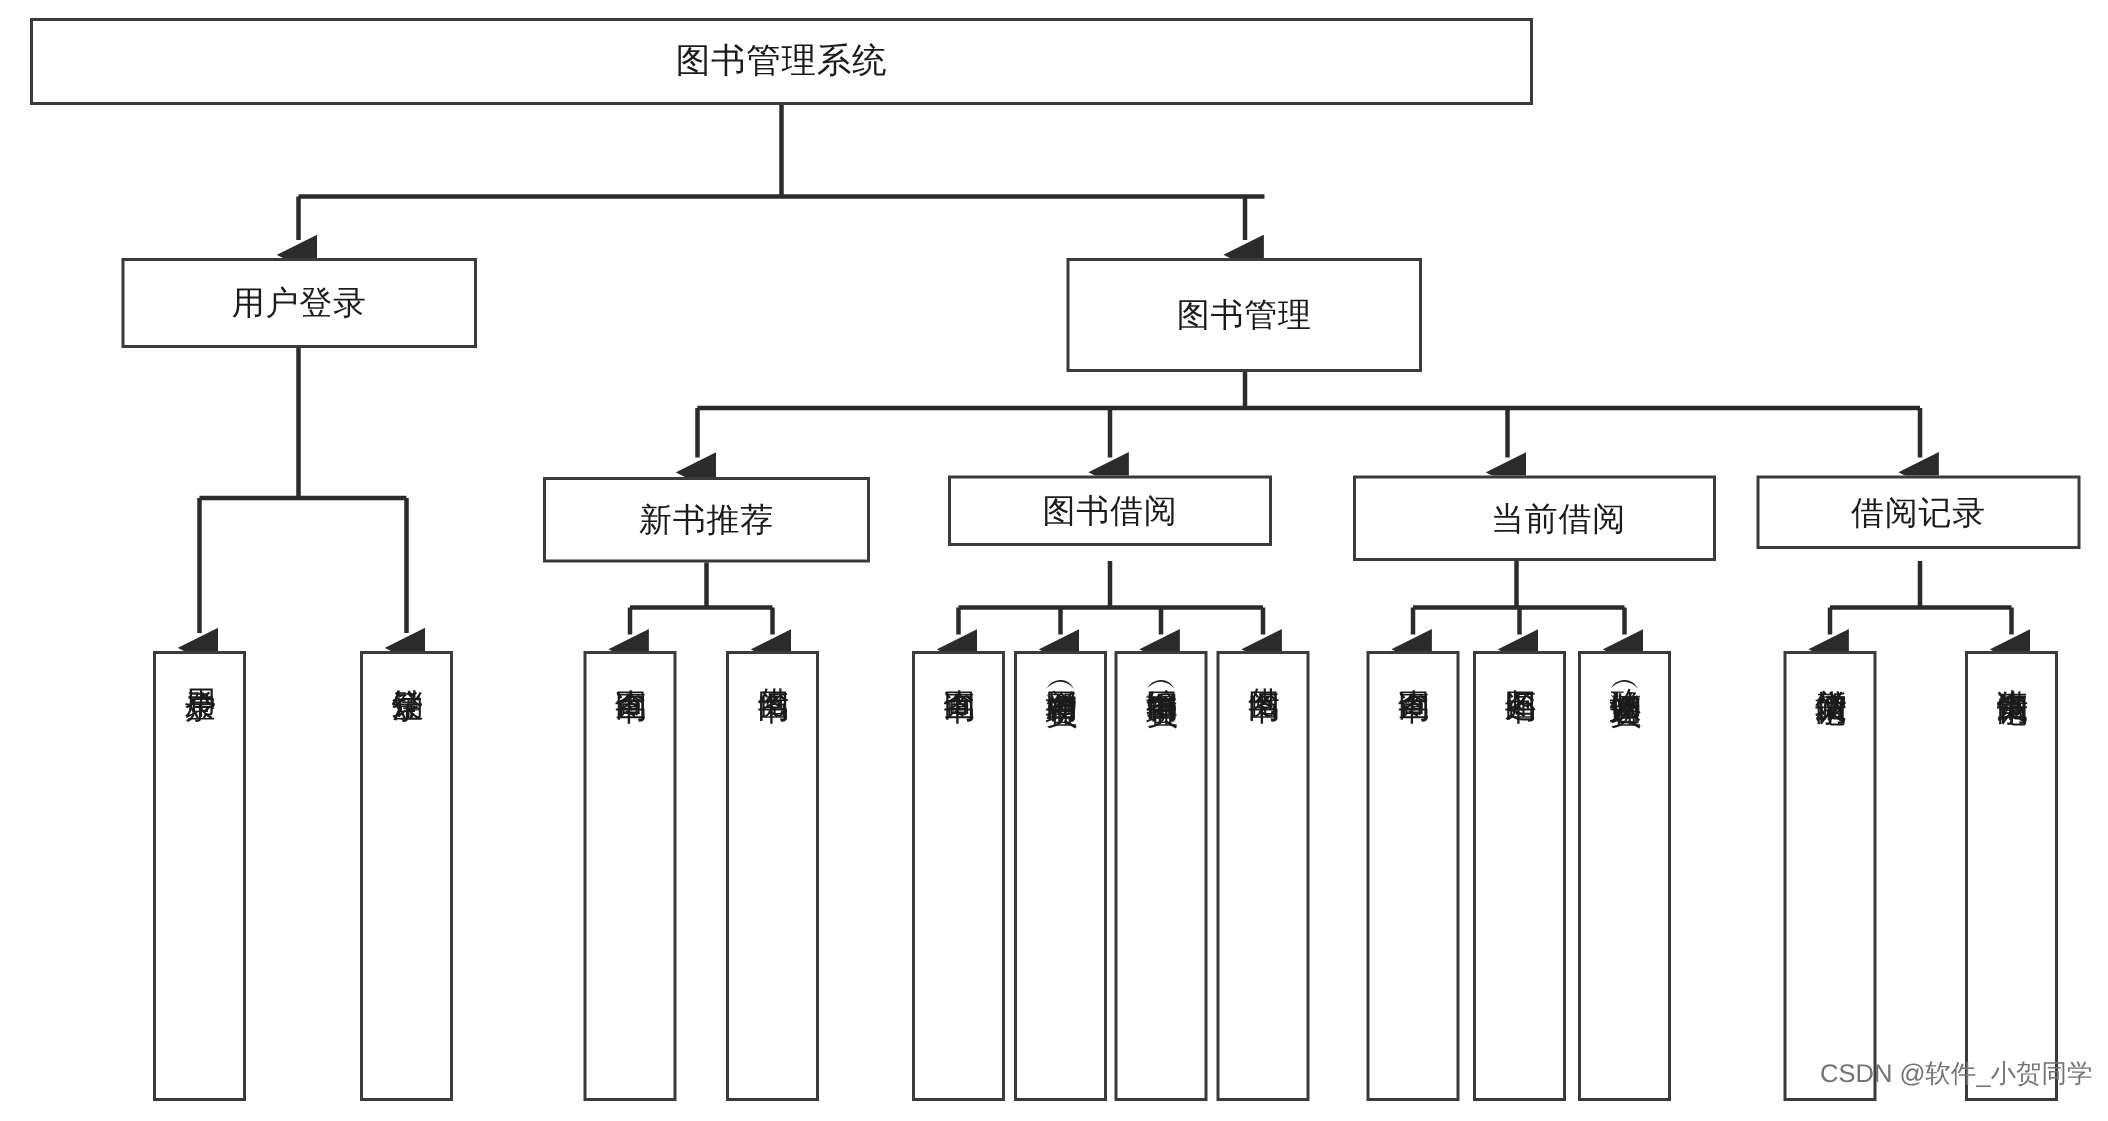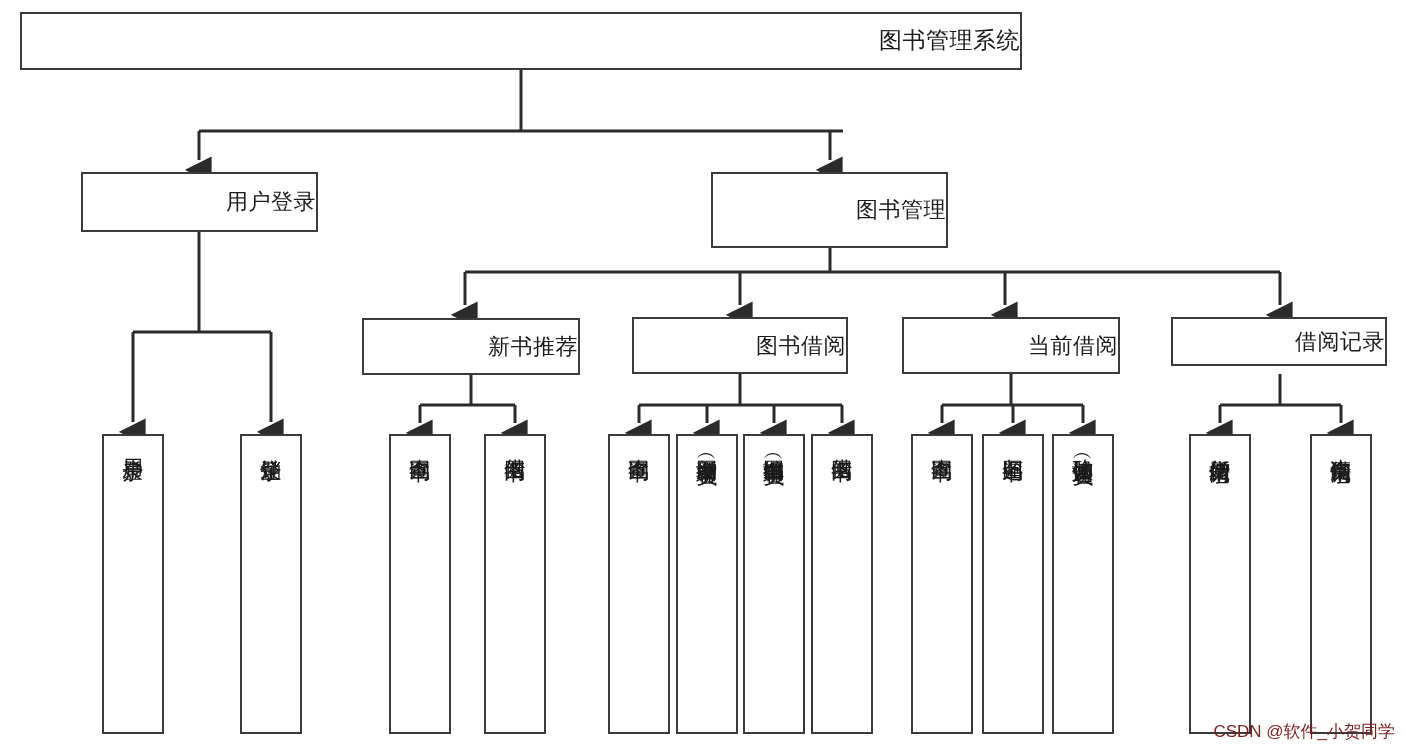--- a/index.html
+++ b/index.html
@@ -27,21 +27,21 @@
     height: 747px;
     pointer-events: none;
   }
   .node {
     position: absolute;
     box-sizing: border-box;
     background: #ffffff;
     border: 2px solid #3b3b3b;
     display: flex;
     align-items: center;
-    justify-content: flex-end;
+    justify-content: center;
     color: #1b1b1b;
     z-index: 3;
   }
   .node-label {
     display: block;
     text-align: center;
     line-height: 1.18;
     letter-spacing: 0.5px;
     white-space: nowrap;
   }
@@ -62,23 +62,23 @@
     writing-mode: vertical-rl;
     text-orientation: upright;
     font-size: 21px;
     line-height: 1.02;
     letter-spacing: 1px;
     white-space: nowrap;
   }
   .watermark {
     position: absolute;
     right: 10px;
-    bottom: 4px;
+    bottom: 20px;
     font-size: 17px;
-    color: #7f1d1d;
+    color: #737373;
     z-index: 6;
     white-space: nowrap;
     font-family: "Liberation Sans", "DejaVu Sans", sans-serif;
   }
 </style>
 </head>
 <body>
 
 <div id="diagram-root">
 
@@ -139,24 +139,24 @@
   <div class="node h" style="left:81px; top:172px; width:237px; height:60px;">
     <span class="node-label">用户登录</span>
   </div>
   <div class="node h" style="left:711px; top:172px; width:237px; height:76px;">
     <span class="node-label">图书管理</span>
   </div>
 
   <div class="node h" style="left:362px; top:318px; width:218px; height:57px;">
     <span class="node-label">新书推荐</span>
   </div>
-  <div class="node h" style="left:632px; top:317px; width:216px; height:57px;">
+  <div class="node h" style="left:632px; top:317px; width:216px; height:47px;">
     <span class="node-label">图书借阅</span>
   </div>
-  <div class="node h" style="left:902px; top:317px; width:218px; height:57px;padding-left:32px;">
+  <div class="node h" style="left:902px; top:317px; width:242px; height:57px;padding-left:32px;">
     <span class="node-label">当前借阅</span>
   </div>
   <div class="node h" style="left:1171px; top:317px; width:216px; height:49px;">
     <span class="node-label">借阅记录</span>
   </div>
 
   <div class="node v" style="left:102px; top:434px; width:62px; height:300px;">
     <span class="node-label">用户登录</span>
   </div>
   <div class="node v" style="left:240px; top:434px; width:62px; height:300px;">

